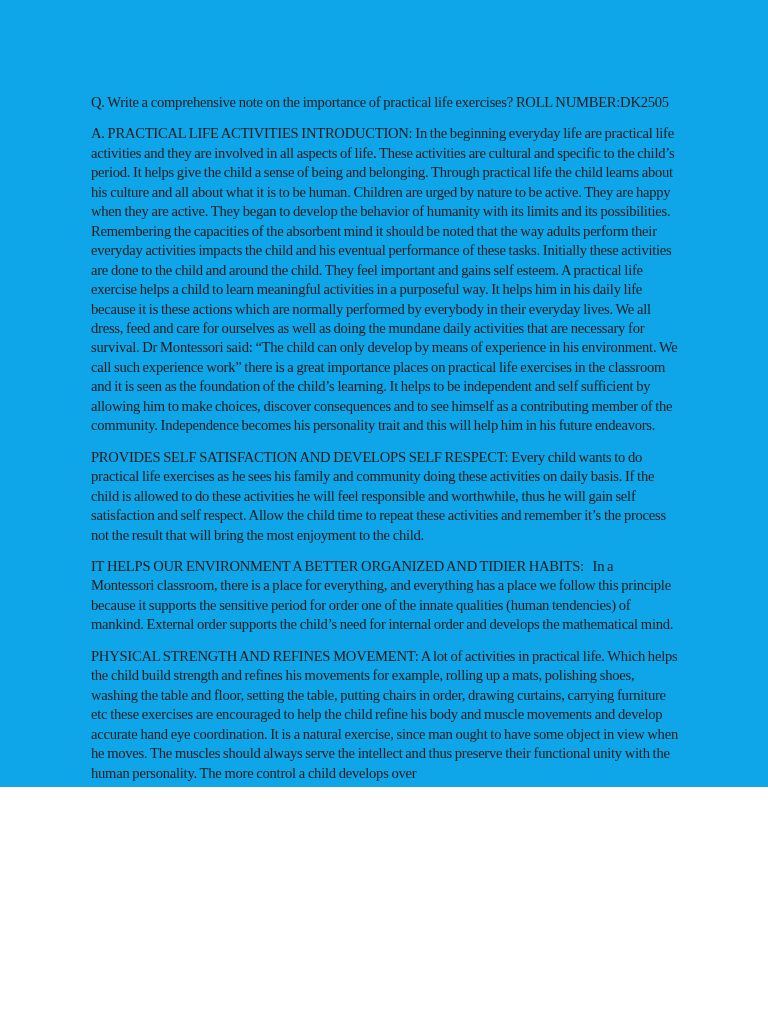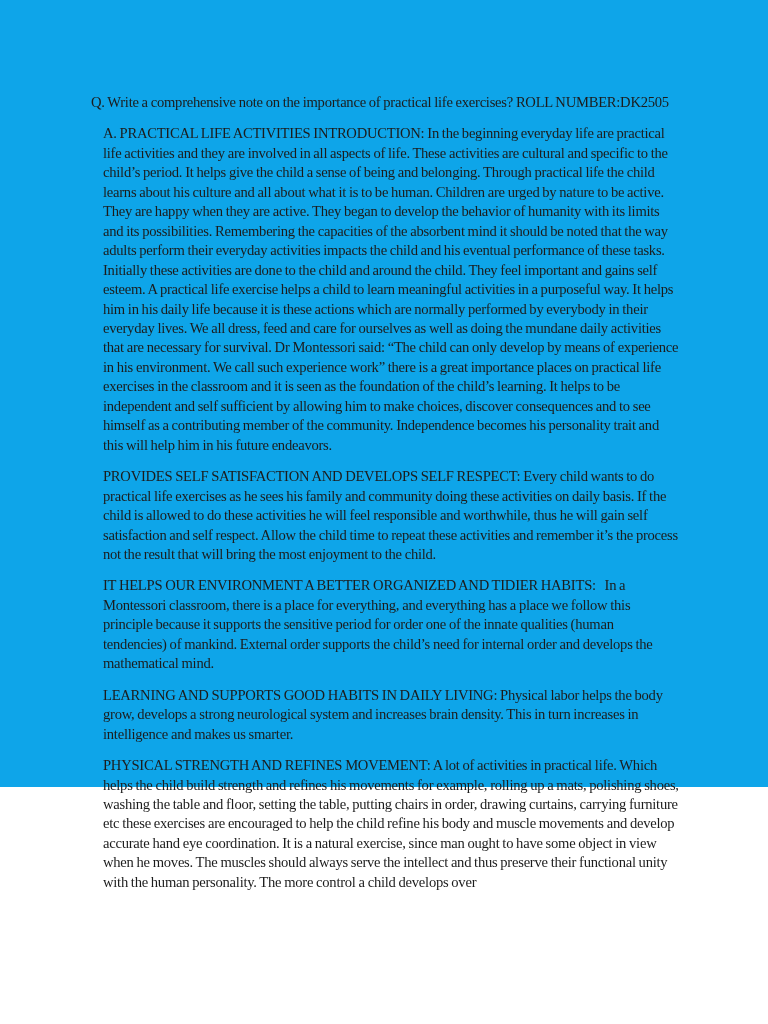--- a/index.html
+++ b/index.html
@@ -28,21 +28,21 @@
       top: 93px;
       width: 588px;
       font-family: "Liberation Serif", "DejaVu Serif", serif;
       font-size: 14.6px;
       line-height: 19.45px;
       color: #1c1c1c;
       letter-spacing: -0.25px;
       word-spacing: -0.5px;
     }
     .para {
-      margin: 0 0 12px 12px;
+      margin: 0 0 12px 0;
       text-align: left;
     }
     .q-line {
       margin: 0 0 12px 0;
     }
   </style>
 </head>
 <body>
 
 <div class="page">
@@ -60,24 +60,20 @@
     <p class="para">
       <span>PROVIDES SELF SATISFACTION AND DEVELOPS SELF RESPECT:</span>
       <span>Every child wants to do practical life exercises as he sees his family and community doing these activities on daily basis. If the child is allowed to do these activities he will feel responsible and worthwhile, thus he will gain self satisfaction and self respect. Allow the child time to repeat these activities and remember it’s the process not the result that will bring the most enjoyment to the child.</span>
     </p>
 
     <p class="para">
       <span>IT HELPS OUR ENVIRONMENT A BETTER ORGANIZED AND TIDIER HABITS:</span>
       <span style="white-space: pre-wrap;">  In a Montessori classroom, there is a place for everything, and everything has a place we follow this principle because it supports the sensitive period for order one of the innate qualities (human tendencies) of mankind. External order supports the child’s need for internal order and develops the mathematical mind.</span>
     </p>
 
-    <p class="para">
-      <span>LEARNING AND SUPPORTS GOOD HABITS IN DAILY LIVING:</span>
-      <span>Physical labor helps the body grow, develops a strong neurological system and increases brain density. This in turn increases in intelligence and makes us smarter.</span>
-    </p>
 
     <p class="para">
       <span>PHYSICAL STRENGTH AND REFINES MOVEMENT:</span>
       <span>A lot of activities in practical life. Which helps the child build strength and refines his movements for example, rolling up a mats, polishing shoes, washing the table and floor, setting the table, putting chairs in order, drawing curtains, carrying furniture etc these exercises are encouraged to help the child refine his body and muscle movements and develop accurate hand eye coordination. It is a natural exercise, since man ought to have some object in view when he moves. The muscles should always serve the intellect and thus preserve their functional unity with the human personality. The more control a child develops over</span>
     </p>
 
   </div>
 </div>
 
 </body></html>

